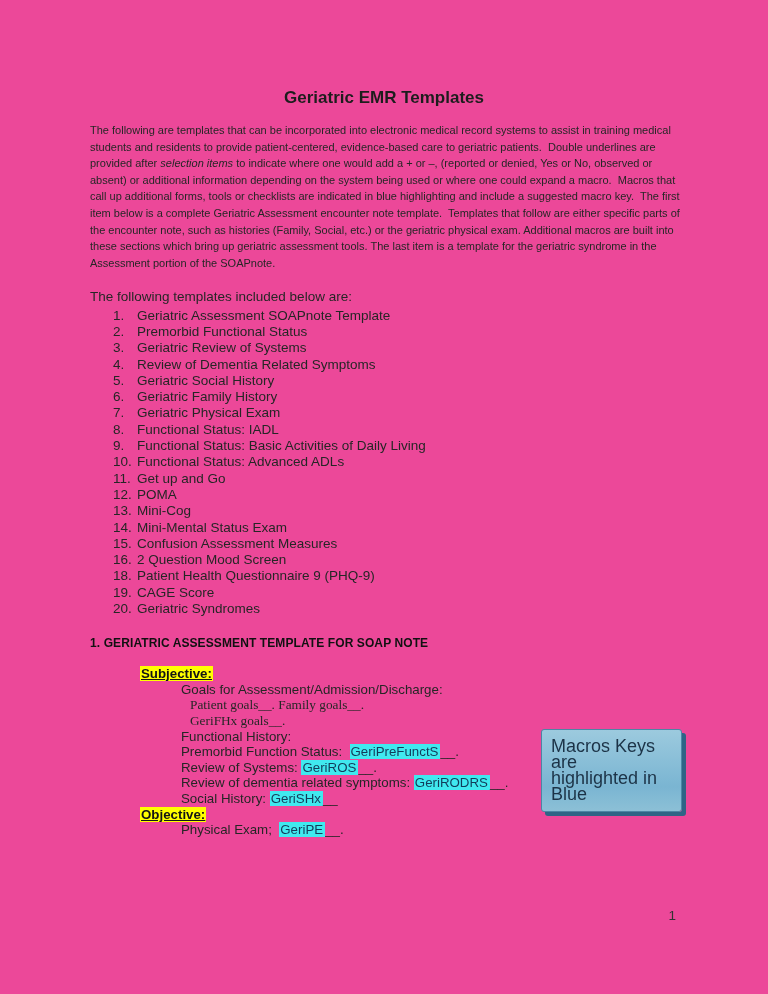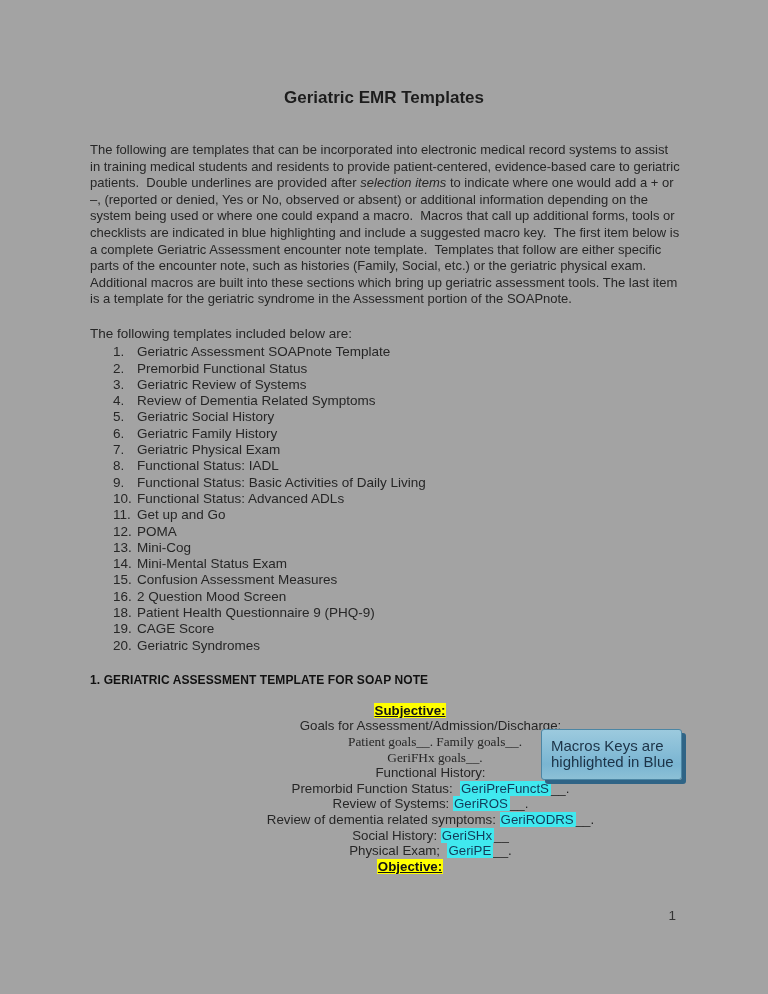--- a/index.html
+++ b/index.html
@@ -1,37 +1,37 @@
 <!DOCTYPE html>
 <html style="--yellow-highlight: #ffff00; --cyan-highlight: #40e9ef; --macro-text: #123c5a; --note-box-fill-top: #9ccade; --note-box-fill-bottom: #7ab5d2; --note-box-border: #4c86a4; --note-box-shadow: #2f6486; --note-text: #1c3347;"><head>
 <meta charset="utf-8">
 <style>
   html,body { margin:0; padding:0; background:#fff; }
   .page {
     position: relative;
     width: 768px;
     height: 994px;
-    background: #a3a3a3;
+    background: #ec4899;
     box-sizing: border-box;
     font-family: "Liberation Sans", sans-serif;
     color: #262626;
     outline: 1px solid #e3e3e3;
     overflow: hidden;
   }
   .doc-title {
     padding-top: 88px;
     text-align: center;
     font-size: 17px;
     font-weight: bold;
     color: #1d1d1d;
     line-height: 20px;
   }
   .intro {
-    margin: 34px 88px 0 90px;
-    font-size: 13px;
+    margin: 14px 88px 0 90px;
+    font-size: 11px;
     line-height: 16.6px;
     white-space: pre-wrap;
   }
   .list-block {
     margin: 18px 88px 0 90px;
     font-size: 13.5px;
     line-height: 16.3px;
   }
   .list-items { padding-left: 23px; margin-top: 2px; }
   .li { display: flex; }
@@ -41,21 +41,21 @@
     font-size: 12px;
     font-weight: bold;
     color: #111;
     letter-spacing: 0.1px;
   }
   .template-block {
     margin: 16px 88px 0 90px;
     font-size: 13.3px;
     line-height: 15.6px;
   }
-  .tpl-line { white-space: pre-wrap; text-align: center; }
+  .tpl-line { white-space: pre-wrap; }
   .ind-1 { padding-left: 50px; }
   .ind-2 { padding-left: 91px; }
   .ind-3 { padding-left: 100px; font-family: Liberation Serif, serif; }
   .hl-yellow {
     background: var(--yellow-highlight, #ffff00);
     font-weight: bold;
     text-decoration: underline;
     color: #141414;
     padding: 0 1px;
   }
@@ -70,21 +70,21 @@
     top: 729px;
     width: 123px;
     padding: 8px 7px 9px 9px;
     background: linear-gradient(180deg,
       var(--note-box-fill-top, #9ccade) 0%,
       var(--note-box-fill-bottom, #7ab5d2) 70%,
       #8cc0d6 100%);
     border: 1px solid var(--note-box-border, #4c86a4);
     border-radius: 3px;
     box-shadow: 4px 4px 0 var(--note-box-shadow, #2f6486);
-    font-size: 15px;
+    font-size: 18px;
     line-height: 16px;
     color: var(--note-text, #1c3347);
   }
   .page-number {
     position: absolute;
     right: 92px;
     top: 908px;
     font-size: 13.5px;
     color: #333;
   }
@@ -185,22 +185,22 @@
   <div class="template-block">
     <div class="tpl-line ind-1"><span class="hl-yellow">Subjective:</span></div>
     <div class="tpl-line ind-2">Goals for Assessment/Admission/Discharge:</div>
     <div class="tpl-line ind-3">Patient goals__. Family goals__.</div>
     <div class="tpl-line ind-3">GeriFHx goals__.</div>
     <div class="tpl-line ind-2">Functional History:</div>
     <div class="tpl-line ind-2"><span>Premorbid Function Status:  </span><span class="hl-cyan">GeriPreFunctS</span><span>__.</span></div>
     <div class="tpl-line ind-2"><span>Review of Systems: </span><span class="hl-cyan">GeriROS</span><span>__.</span></div>
     <div class="tpl-line ind-2"><span>Review of dementia related symptoms: </span><span class="hl-cyan">GeriRODRS</span><span>__.</span></div>
     <div class="tpl-line ind-2"><span>Social History: </span><span class="hl-cyan">GeriSHx</span><span>__</span></div>
+    <div class="tpl-line ind-1"><span class="hl-yellow">Objective:</span></div>
     <div class="tpl-line ind-2"><span>Physical Exam;  </span><span class="hl-cyan">GeriPE</span><span>__.</span></div>
-    <div class="tpl-line ind-1"><span class="hl-yellow">Objective:</span></div>
   </div>
 
   <div class="macro-note-box">
     <div>Macros Keys are</div>
     <div>highlighted in Blue</div>
   </div>
 
   <div class="page-number">1</div>
 
 </div>

